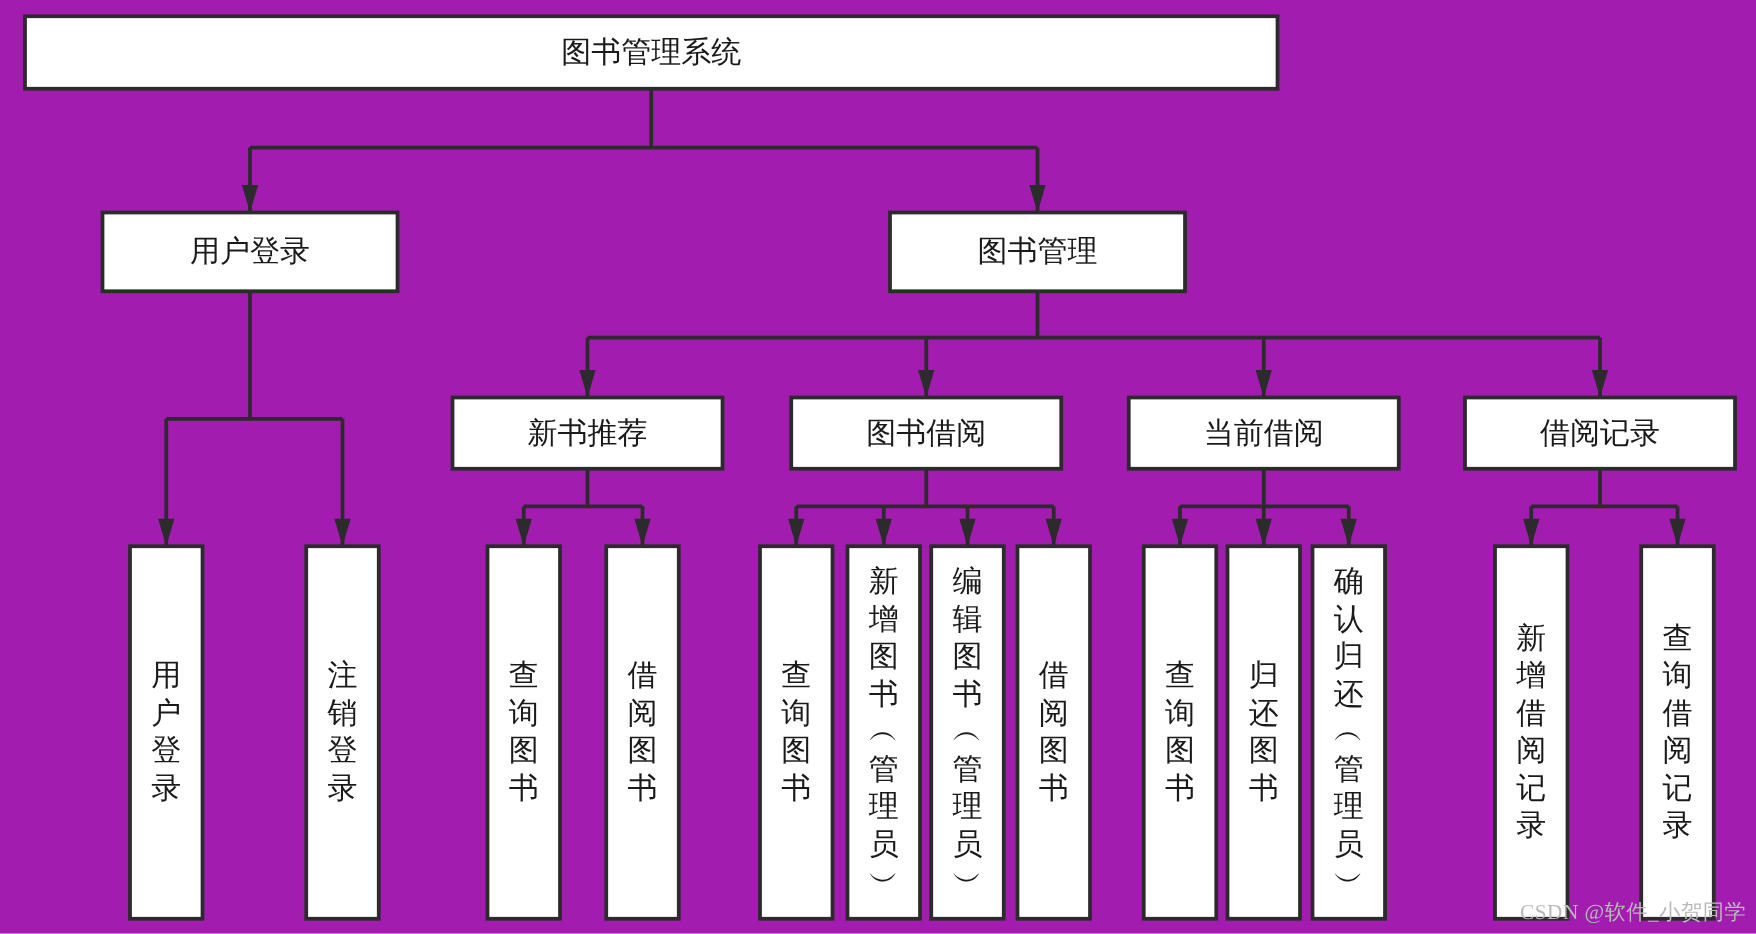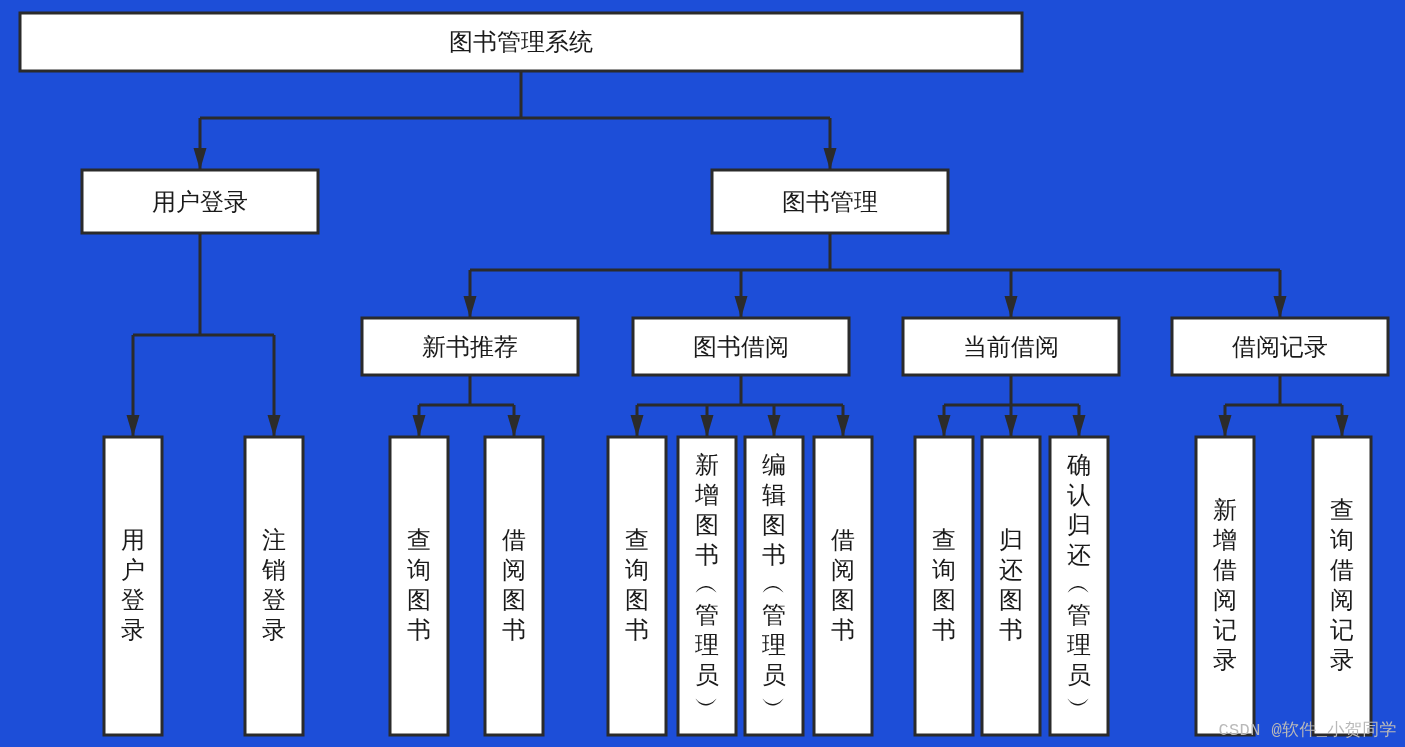--- a/index.html
+++ b/index.html
@@ -7,21 +7,21 @@
     padding: 0;
     background: #ffffff;
   }
   body {
     font-family: "DejaVu Sans", "Liberation Sans", sans-serif;
   }
   #canvas {
     position: relative;
     width: 1405px;
     height: 747px;
-    background: #1d4ed8;
+    background: #a21caf;
     overflow: hidden;
   }
   #diagram-svg {
     position: absolute;
     left: 0;
     top: 0;
     width: 1405px;
     height: 747px;
   }
   .node-label-h {
@@ -51,21 +51,21 @@
   .arrow-head {
     fill: #2b2b2b;
     stroke: none;
   }
   .watermark {
     position: absolute;
     right: 8px;
     bottom: 6px;
     font-size: 17px;
     color: #b9b9b9;
-    font-family: Liberation Mono, monospace;
+    font-family: Liberation Serif, serif;
     white-space: nowrap;
     letter-spacing: 0.4px;
     pointer-events: none;
   }
 </style>
 </head>
 <body>
 
 <div id="canvas">
   <svg id="diagram-svg" viewBox="0 0 1405 747">

